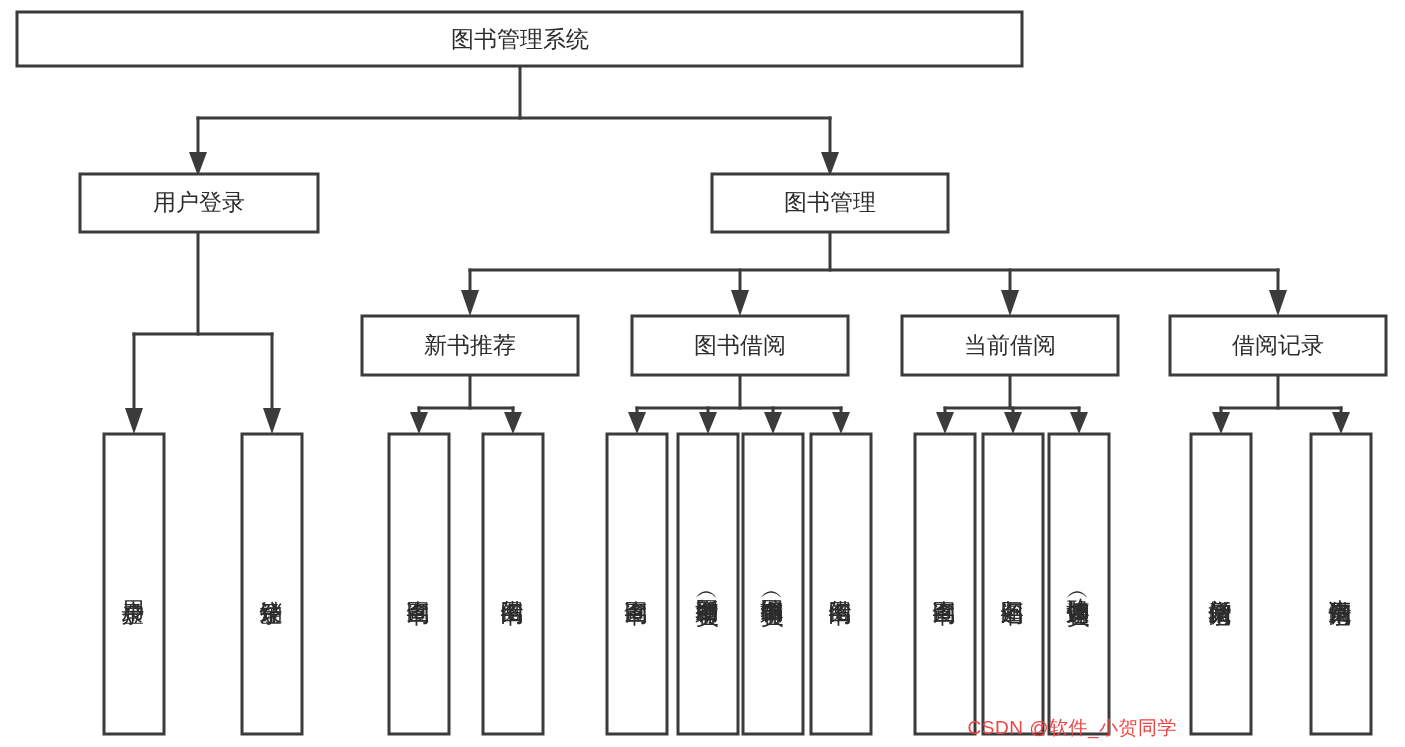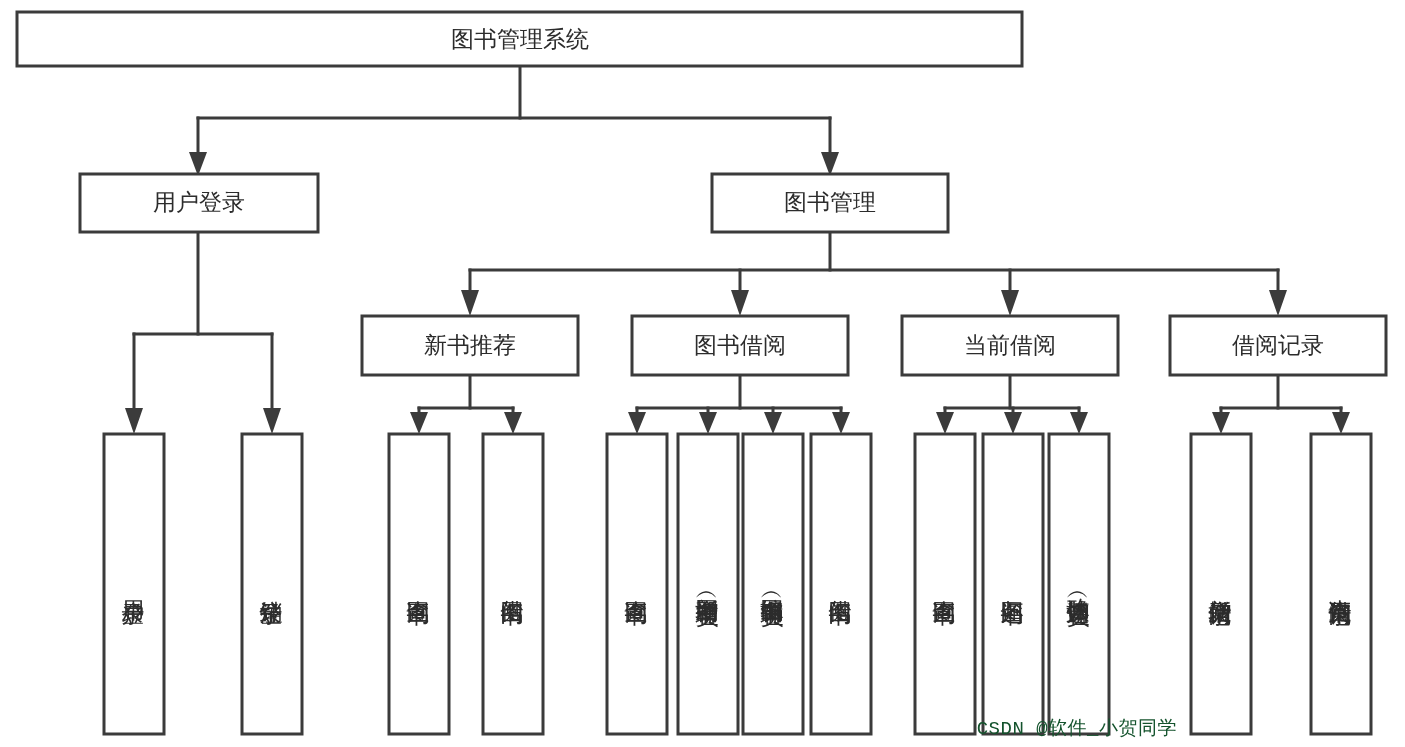--- a/index.html
+++ b/index.html
@@ -22,22 +22,22 @@
     font-size:23px;color:#2c2c2c;
     writing-mode:vertical-rl;
     text-orientation:upright;
     white-space:nowrap;
     letter-spacing:1px;
     display:flex;align-items:center;justify-content:center;
     pointer-events:none;
   }
   #watermark{
     position:absolute;right:8px;bottom:6px;
-    font-family:Liberation Mono, monospace;
-    font-size:19px;color:#14532d;letter-spacing:.5px;
+    font-family:Liberation Sans, sans-serif;
+    font-size:19px;color:#ef4444;letter-spacing:.5px;
     user-select:none;
   }
 </style>
 </head>
 <body>
 
 <div id="diagram-root">
 
   <svg id="tree-svg" viewBox="0 0 1405 747">
 

